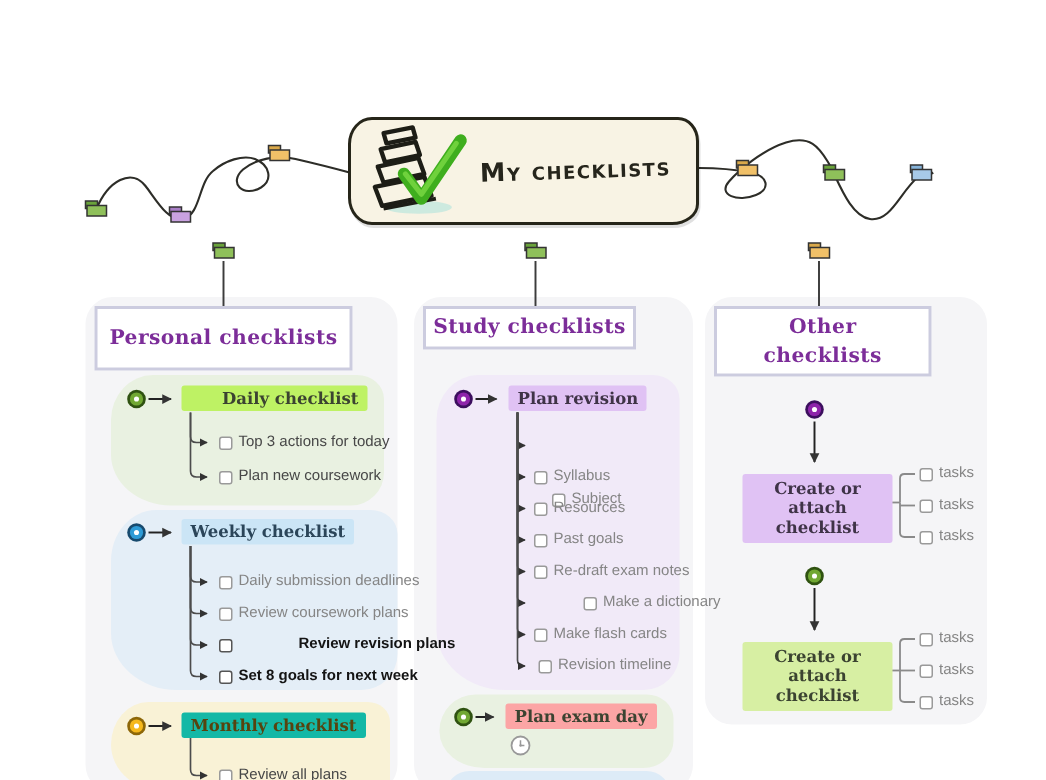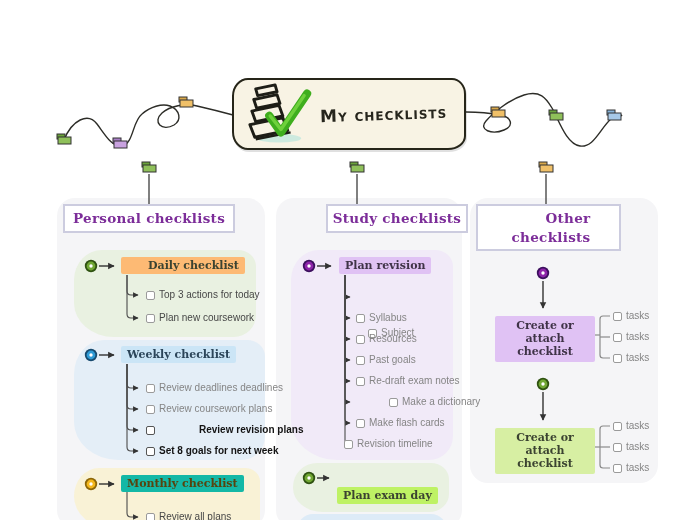--- a/index.html
+++ b/index.html
@@ -213,44 +213,44 @@
         <path d="M14,58 L50,51" stroke-width="2.5"></path>
       </g>
       <path d="M28,34 L40,51 L67,11" fill="none" stroke="#3fae1e" stroke-width="8.5" stroke-linecap="round" stroke-linejoin="round"></path>
       <path d="M29,34 L40,48 L64,13" fill="none" stroke="#6fd13c" stroke-width="3.5" stroke-linecap="round" stroke-linejoin="round"></path>
     </svg>
     <span id="center-label">My checklists</span>
   </div>
 
   <div class="toplayer">
 
-    <div class="titlebox" style="left:63px;top:204px;width:172px;height:29px;">
+    <div class="titlebox" style="left:63px;top:204px;width:172px;height:43px;">
       <span>Personal checklists</span>
     </div>
-    <div class="titlebox" style="left:282px;top:204px;width:142px;height:29px;margin-left:44px;">
+    <div class="titlebox" style="left:282px;top:204px;width:142px;height:29px;">
       <span>Study checklists</span>
     </div>
     <div class="titlebox" style="left:476px;top:204px;width:145px;height:47px;">
-      <span style="display:inline-block;width:84px;text-align:right;">Other checklists</span>
-    </div>
-
-    <div class="hl" style="left:121px;top:257px;background:#fdba74;color:#3b4331;padding-left:27px;">Daily checklist</div>
+      <span style="display:inline-block;width:84px;">Other checklists</span>
+    </div>
+
+    <div class="hl" style="left:121px;top:257px;background:#bef264;color:#3b4331;padding-left:27px;">Daily checklist</div>
     <div class="item dk" style="left:146px;top:289px;">
       <span class="cb"></span>
       <span class="ilbl">Top 3 actions for today</span>
     </div>
     <div class="item dk" style="left:146px;top:312px;">
       <span class="cb"></span>
       <span class="ilbl">Plan new coursework</span>
     </div>
 
     <div class="hl" style="left:121px;top:346px;background:#cbe5f6;color:#2b4559;">Weekly checklist</div>
     <div class="item" style="left:146px;top:382px;">
       <span class="cb"></span>
-      <span class="ilbl">Review deadlines deadlines</span>
+      <span class="ilbl">Daily submission deadlines</span>
     </div>
     <div class="item" style="left:146px;top:403px;">
       <span class="cb"></span>
       <span class="ilbl">Review coursework plans</span>
     </div>
     <div class="item em" style="left:146px;top:424px;gap:44px;">
       <span class="cb"></span>
       <span class="ilbl">Review revision plans</span>
     </div>
     <div class="item em" style="left:146px;top:445px;">
@@ -286,26 +286,26 @@
       <span class="ilbl">Re-draft exam notes</span>
     </div>
     <div class="item" style="left:356px;top:396px;margin-left:33px;">
       <span class="cb"></span>
       <span class="ilbl">Make a dictionary</span>
     </div>
     <div class="item" style="left:356px;top:417px;">
       <span class="cb"></span>
       <span class="ilbl">Make flash cards</span>
     </div>
-    <div class="item" style="left:344px;top:438px;">
+    <div class="item" style="left:359px;top:438px;">
       <span class="cb"></span>
       <span class="ilbl">Revision timeline</span>
     </div>
 
-    <div class="hl" style="left:337px;top:487px;background:#bef264;color:#3b4331;">Plan exam day</div>
+    <div class="hl" style="left:337px;top:469px;background:#fca5a5;color:#3b4331;">Plan exam day</div>
 
     <div class="hl wrap" style="left:495px;top:316px;width:96px;background:#e0c2f4;color:#3f3347;">Create or attach checklist</div>
     <div class="item" style="left:613px;top:310px;">
       <span class="cb"></span>
       <span class="ilbl">tasks</span>
     </div>
     <div class="item" style="left:613px;top:331px;">
       <span class="cb"></span>
       <span class="ilbl">tasks</span>
     </div>

